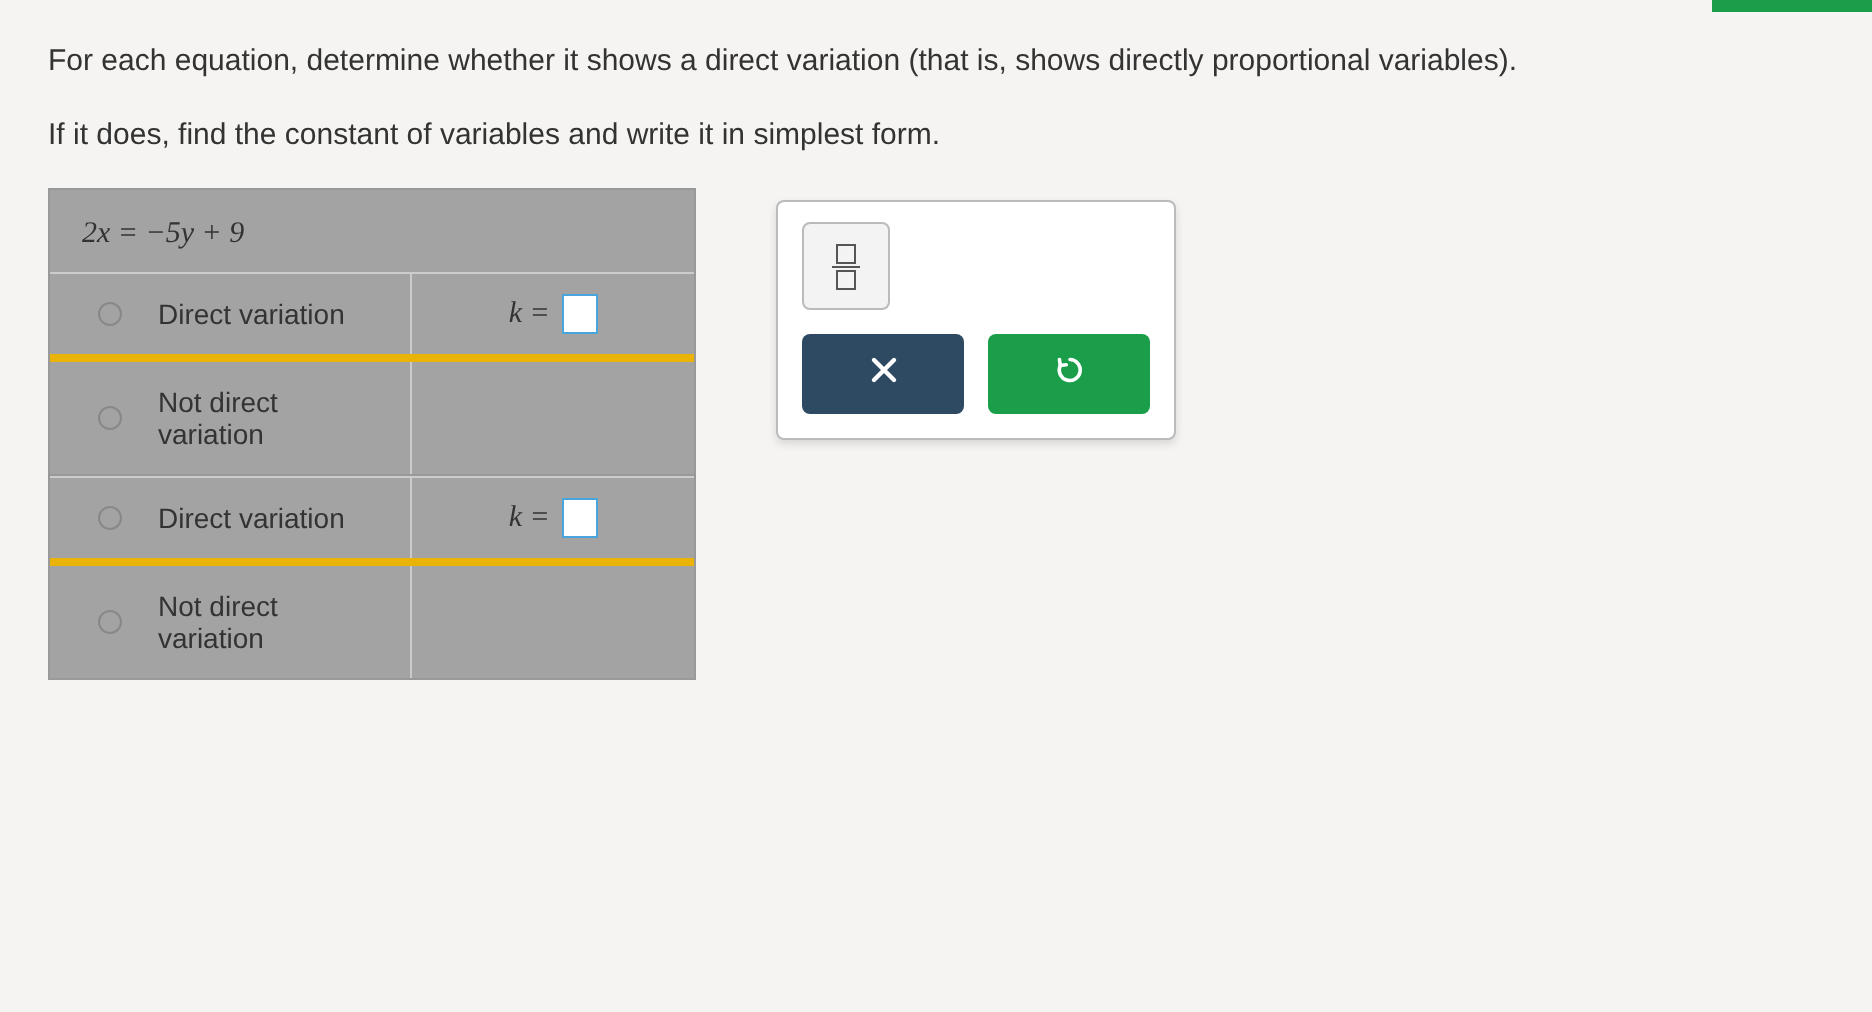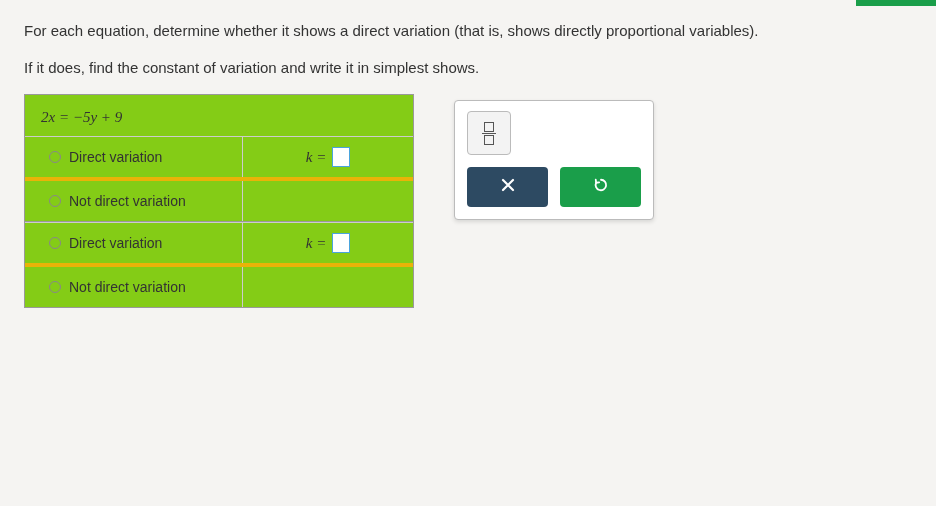--- a/index.html
+++ b/index.html
@@ -26,22 +26,22 @@
       margin-bottom: 8px;
     }
     .instructions p { margin-bottom: 16px; }
     .content-row {
       display: flex;
       gap: 40px;
       align-items: flex-start;
     }
     .question-table {
       border: 1px solid #999;
-      width: 390px;
-      background: #84cc16;
+      width: 324px;
+      background: #a3a3a3;
     }
     .q-block {
       border-bottom: 1px solid #999;
       padding: 0;
     }
     .q-block:last-child { border-bottom: none; }
     .equation-row {
       padding: 14px 16px 10px 16px;
       font-size: 15px;
       font-style: italic;
@@ -55,21 +55,21 @@
       display: flex;
       align-items: stretch;
       border-top: 4px solid #eab308;
     }
     .opt-row:first-child { border-top: 1px solid #ccc; }
     .opt-left {
       flex: 0 0 56%;
       padding: 12px 10px 12px 24px;
       display: flex;
       align-items: center;
-      gap: 8px;
+      gap: 18px;
       font-size: 14px;
     }
     .opt-right {
       flex: 1;
       border-left: 1px solid #ccc;
       display: flex;
       align-items: center;
       justify-content: center;
       font-family: 'Times New Roman', serif;
       font-style: italic;
@@ -151,21 +151,21 @@
     .undo-icon {
       width: 18px; height: 18px;
     }
   </style>
 </head>
 <body>
 <div class="top-bar"></div>
 
 <div class="instructions">
   <p>For each equation, determine whether it shows a direct variation (that is, shows directly proportional variables).</p>
-  <p>If it does, find the constant of variation and write it in simplest shows.</p>
+  <p>If it does, find the constant of variables and write it in simplest form.</p>
 </div>
 
 <div class="content-row">
   <div class="question-table">
 
     <div class="q-block">
       <div class="equation-row">2x = −5y + 9</div>
       <div class="options">
         <div class="opt-row">
           <div class="opt-left">

